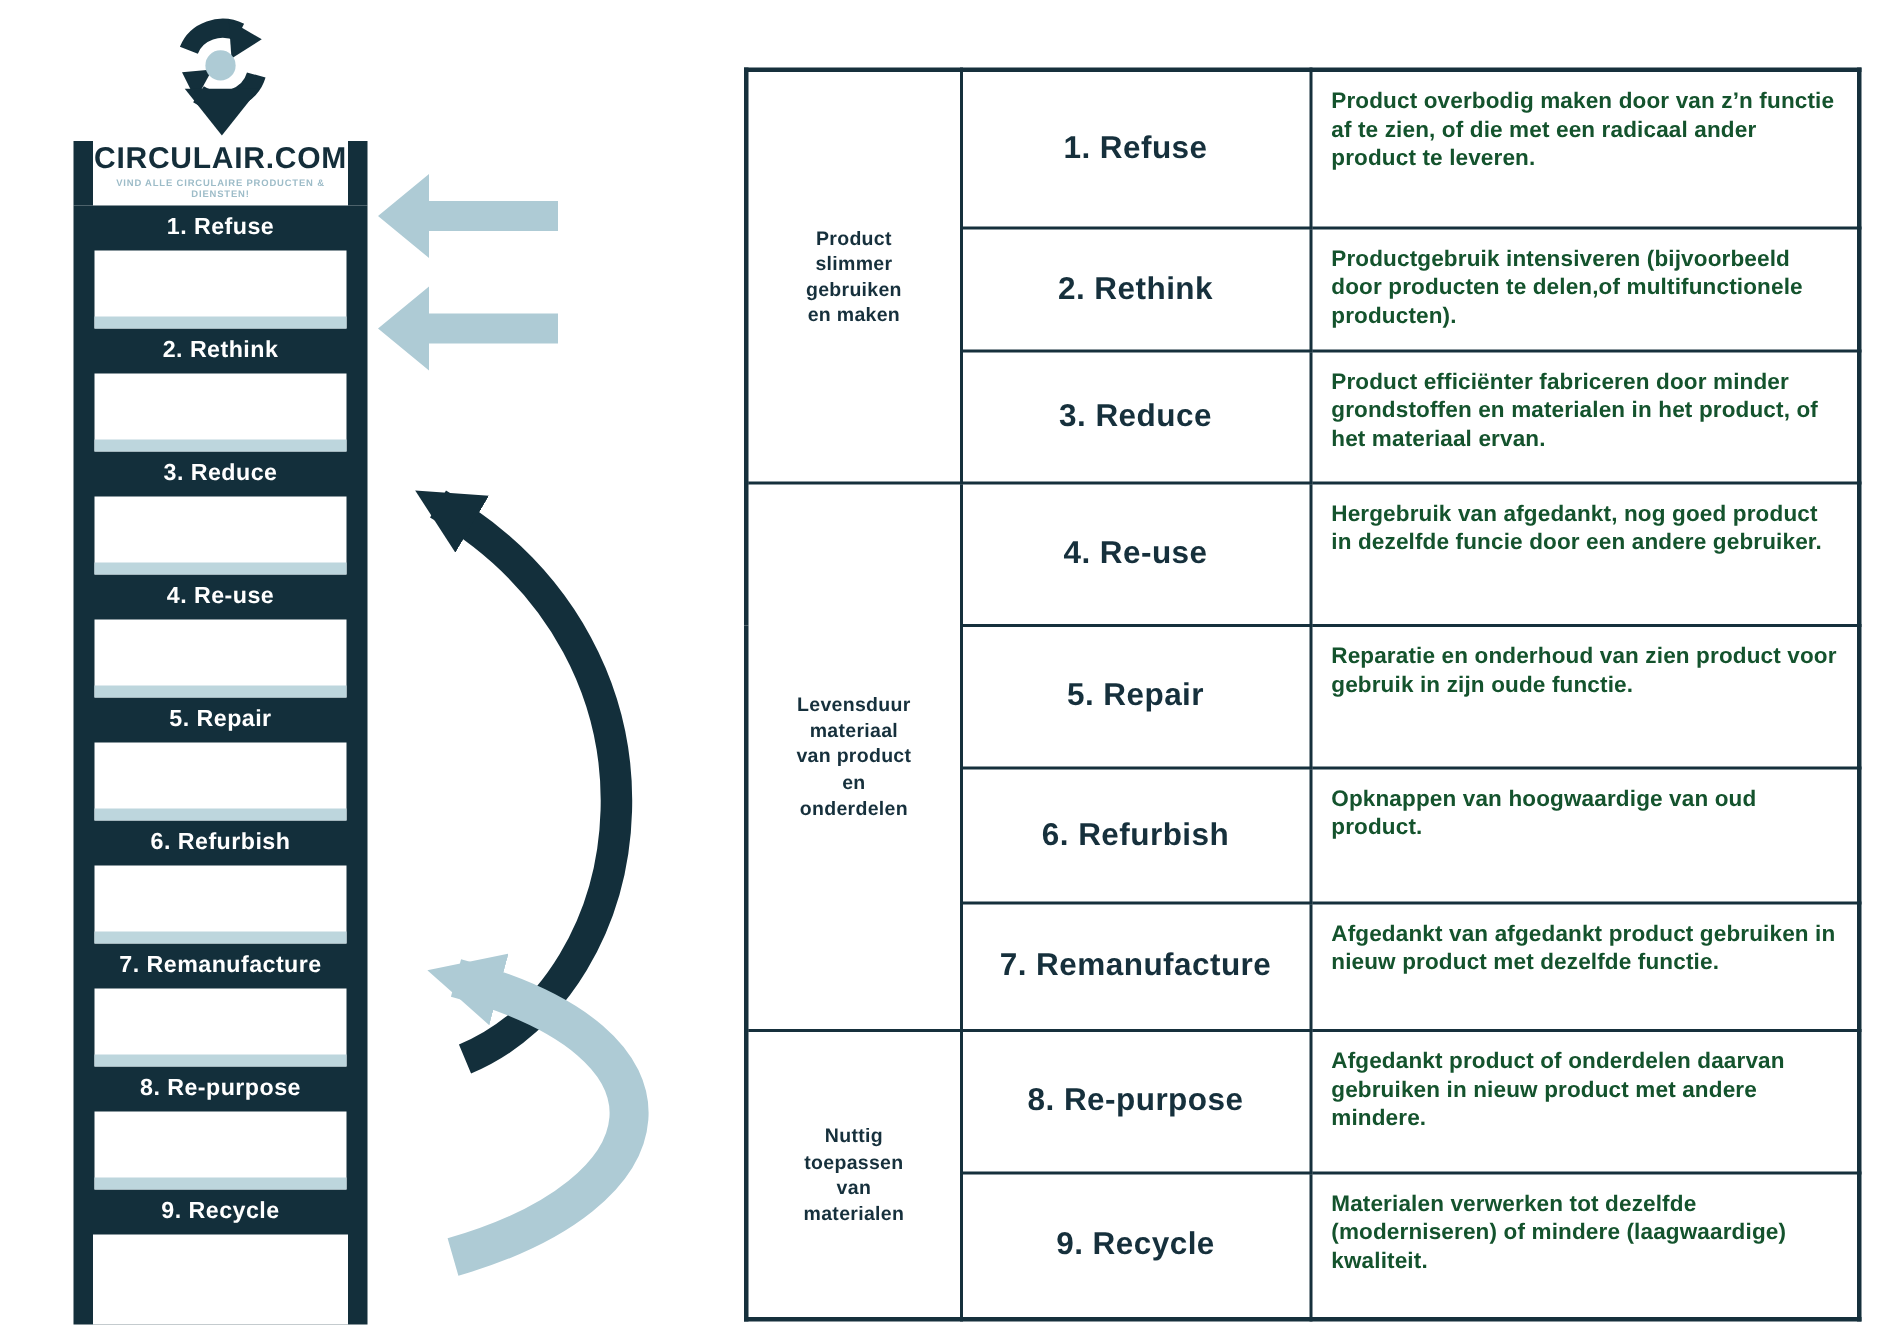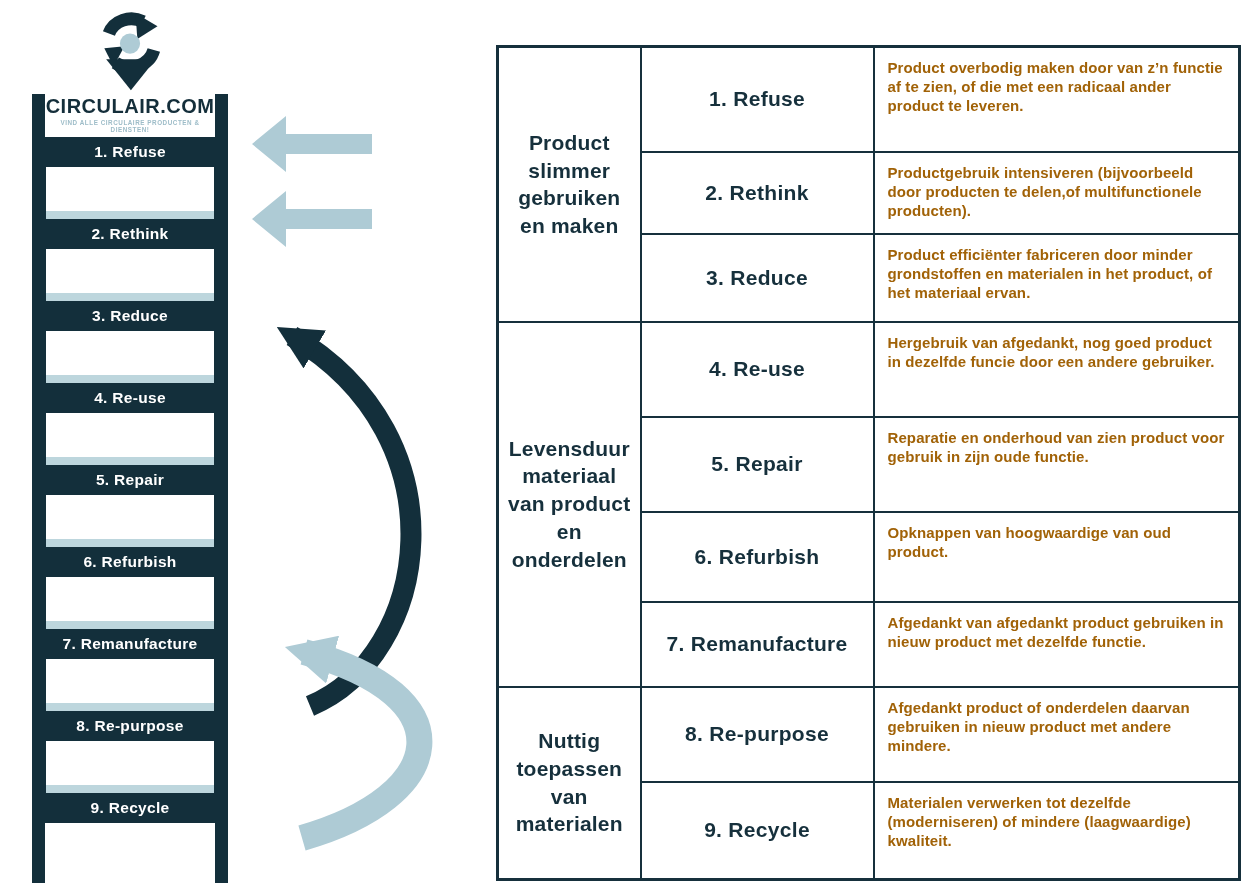--- a/index.html
+++ b/index.html
@@ -1,48 +1,48 @@
 <!DOCTYPE html>
 <html><head>
 <meta charset="utf-8">
 <style>
   * { margin:0; padding:0; box-sizing:border-box; }
   html,body { width:1258px; height:895px; background:#ffffff; overflow:hidden;
     font-family:"Liberation Sans", sans-serif; color:#1b3642; }
   .canvas { position:relative; width:1258px; height:895px; background:#fff; }
 
   
-  .ladder { position:absolute; left:32px; top:6px; width:196px; }
+  .ladder { position:absolute; left:49px; top:6px; width:196px; }
   .logo-icon-wrap { width:100%; display:flex; justify-content:center; }
   .logo-head { border-left:13px solid #132f3b; border-right:13px solid #132f3b;
     text-align:center; padding:1px 0 4px 0; background:#fff; }
   .brand { font-size:20px; font-weight:bold; letter-spacing:0.5px; color:#142e3a; }
   .tagline { font-size:6.3px; font-weight:bold; letter-spacing:0.55px; color:#9dbcc8; margin-top:1px; }
   .ladder-body { background:#132f3b; }
   .step-label { height:30px; line-height:30px; text-align:center; color:#ffffff;
     font-size:15.5px; font-weight:bold; letter-spacing:0.3px; }
   .rung { margin:0 14px; height:52px; background:#ffffff; border-bottom:8px solid #bdd6dd; }
   .ladder-open { margin:0 13px; height:60px; background:#ffffff; }
 
   
   .arrows { position:absolute; left:230px; top:98px; width:280px; height:795px; }
 
   
   .rtable { position:absolute; left:496px; top:45px; border-collapse:collapse;
     background:#fff; }
   .rtable td { border:2px solid #16303c; }
   .rtable { border:3px solid #16303c; }
   td.group { width:143px; text-align:center; vertical-align:middle;
-    font-size:21px; font-weight:bold; line-height:1.32; white-space:pre-line;
+    font-size:13px; font-weight:bold; line-height:1.32; white-space:pre-line;
     letter-spacing:0.2px; color:#16303c; }
   td.rname { width:233px; text-align:center; vertical-align:middle;
     font-size:21px; font-weight:bold; letter-spacing:0.3px; color:#16303c; }
   td.desc { width:366px; vertical-align:top; padding:10px 10px 6px 13px;
     font-size:15px; font-weight:bold; line-height:1.28; letter-spacing:0.1px;
-    color:#a16207; }
+    color:#14532d; }
 </style>
 </head>
 <body>
 
 <div class="canvas">
 
   <div class="ladder">
     <div class="logo-icon-wrap">
       <svg width="92" height="88" viewBox="0 0 100 96">
 

